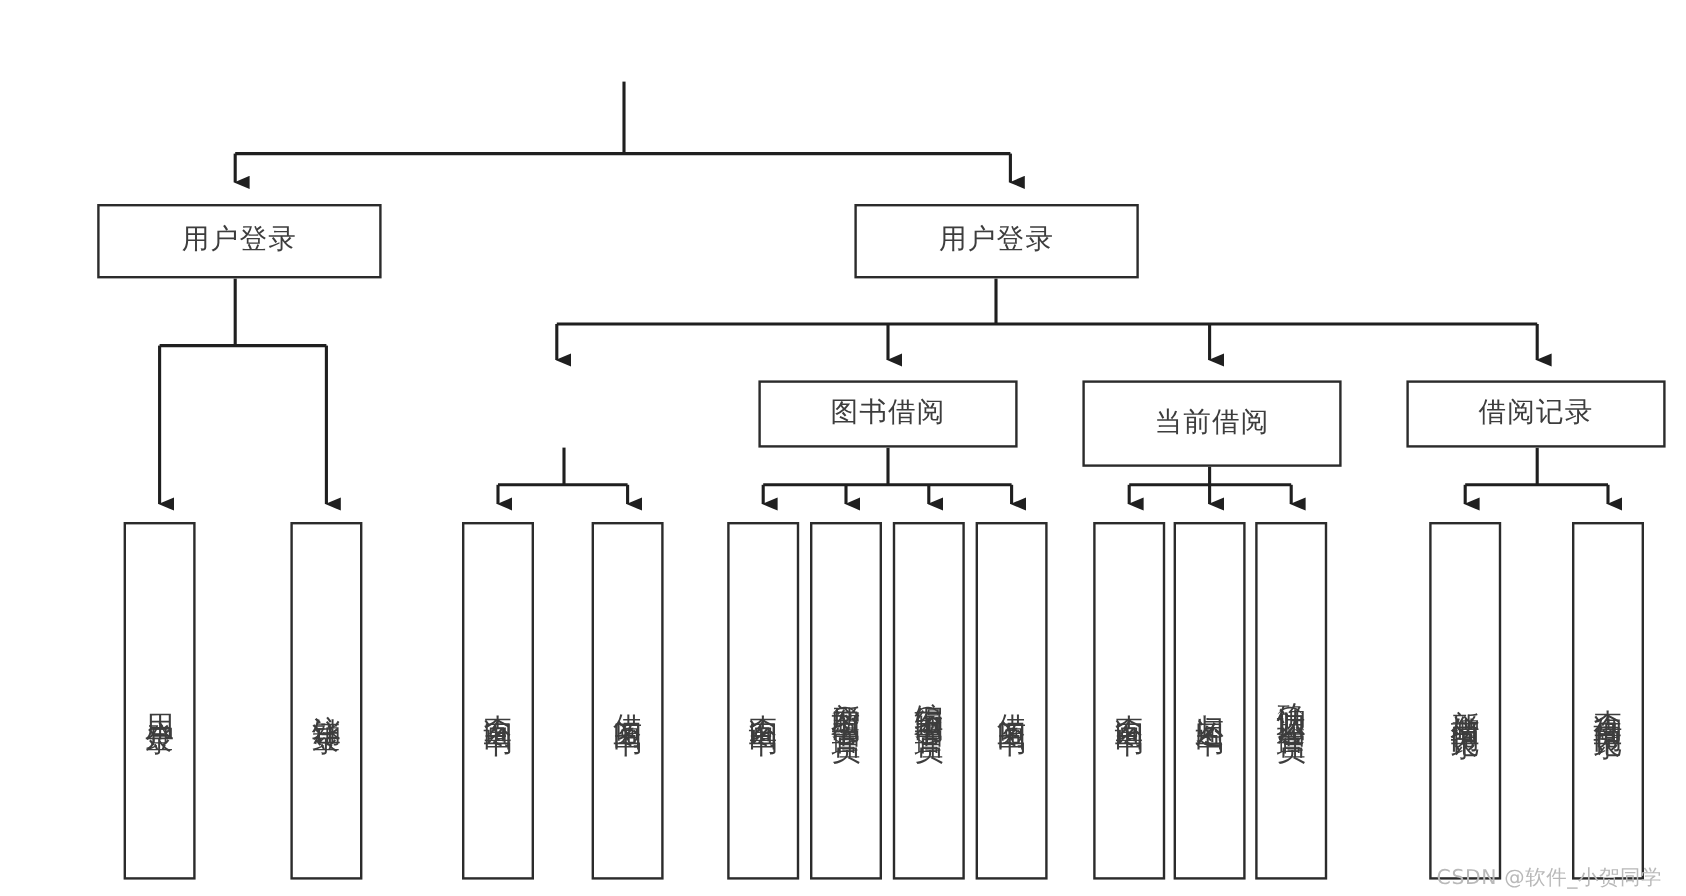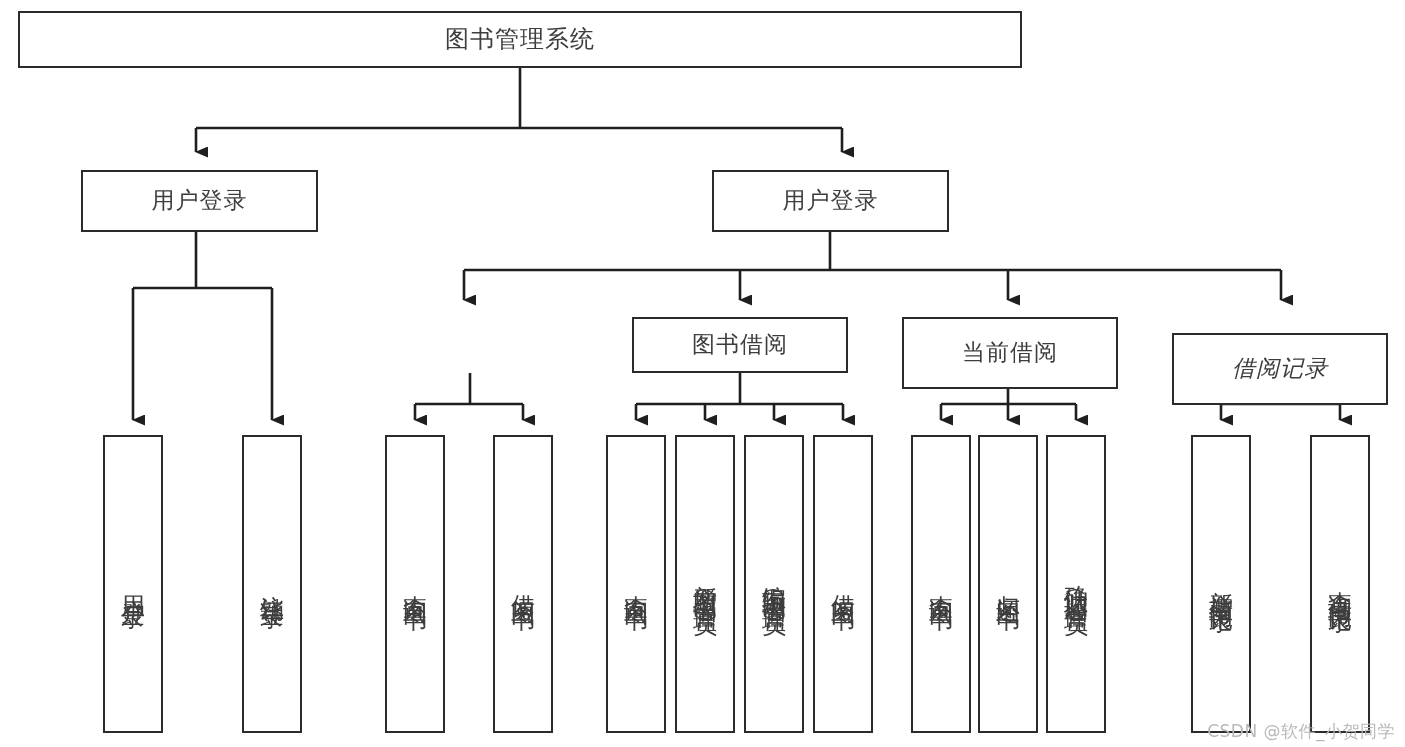--- a/index.html
+++ b/index.html
@@ -59,21 +59,21 @@
   .node.vert .label {
     writing-mode: vertical-rl;
     text-orientation: upright;
     font-size: 24px;
     letter-spacing: 4px;
     line-height: 1;
     white-space: nowrap;
   }
   #watermark {
     position: absolute;
-    right: 10px;
+    right: 20px;
     bottom: 4px;
     font-size: 17px;
     color: #b9b9b9;
     letter-spacing: 0.5px;
     white-space: nowrap;
     user-select: none;
   }
 </style>
 </head>
 <body>
@@ -123,42 +123,39 @@
       <path d="M1008,404 L1008,420" marker-end="url(#arrowhead)"></path>
       <path d="M1076,404 L1076,420" marker-end="url(#arrowhead)"></path>
 
       <path d="M1281,373 L1281,404"></path>
       <path d="M1221,404 L1340,404"></path>
       <path d="M1221,404 L1221,420" marker-end="url(#arrowhead)"></path>
       <path d="M1340,404 L1340,420" marker-end="url(#arrowhead)"></path>
     </g>
   </svg>
 
-  <div class="node horiz root" style="left:18px; top:11px; width:1004px; height:57px;">
-    <span class="label">图书管理系统</span>
-  </div>
 
   <div class="node horiz" style="left:81px; top:170px; width:237px; height:62px;">
     <span class="label">用户登录</span>
   </div>
 
   <div class="node horiz" style="left:712px; top:170px; width:237px; height:62px;">
     <span class="label">用户登录</span>
   </div>
 
 
   <div class="node horiz" style="left:632px; top:317px; width:216px; height:56px;">
     <span class="label">图书借阅</span>
   </div>
 
   <div class="node horiz" style="left:902px; top:317px; width:216px; height:72px;">
     <span class="label">当前借阅</span>
   </div>
 
-  <div class="node horiz" style="left:1172px; top:333px; width:216px; height:72px;font-style:italic;">
+  <div class="node horiz" style="left:1172px; top:317px; width:216px; height:56px;">
     <span class="label">借阅记录</span>
   </div>
 
   <div class="node vert" style="left:103px; top:435px; width:60px; height:298px;">
     <span class="label">用户登录</span>
   </div>
   <div class="node vert" style="left:242px; top:435px; width:60px; height:298px;">
     <span class="label">注销登录</span>
   </div>
 

